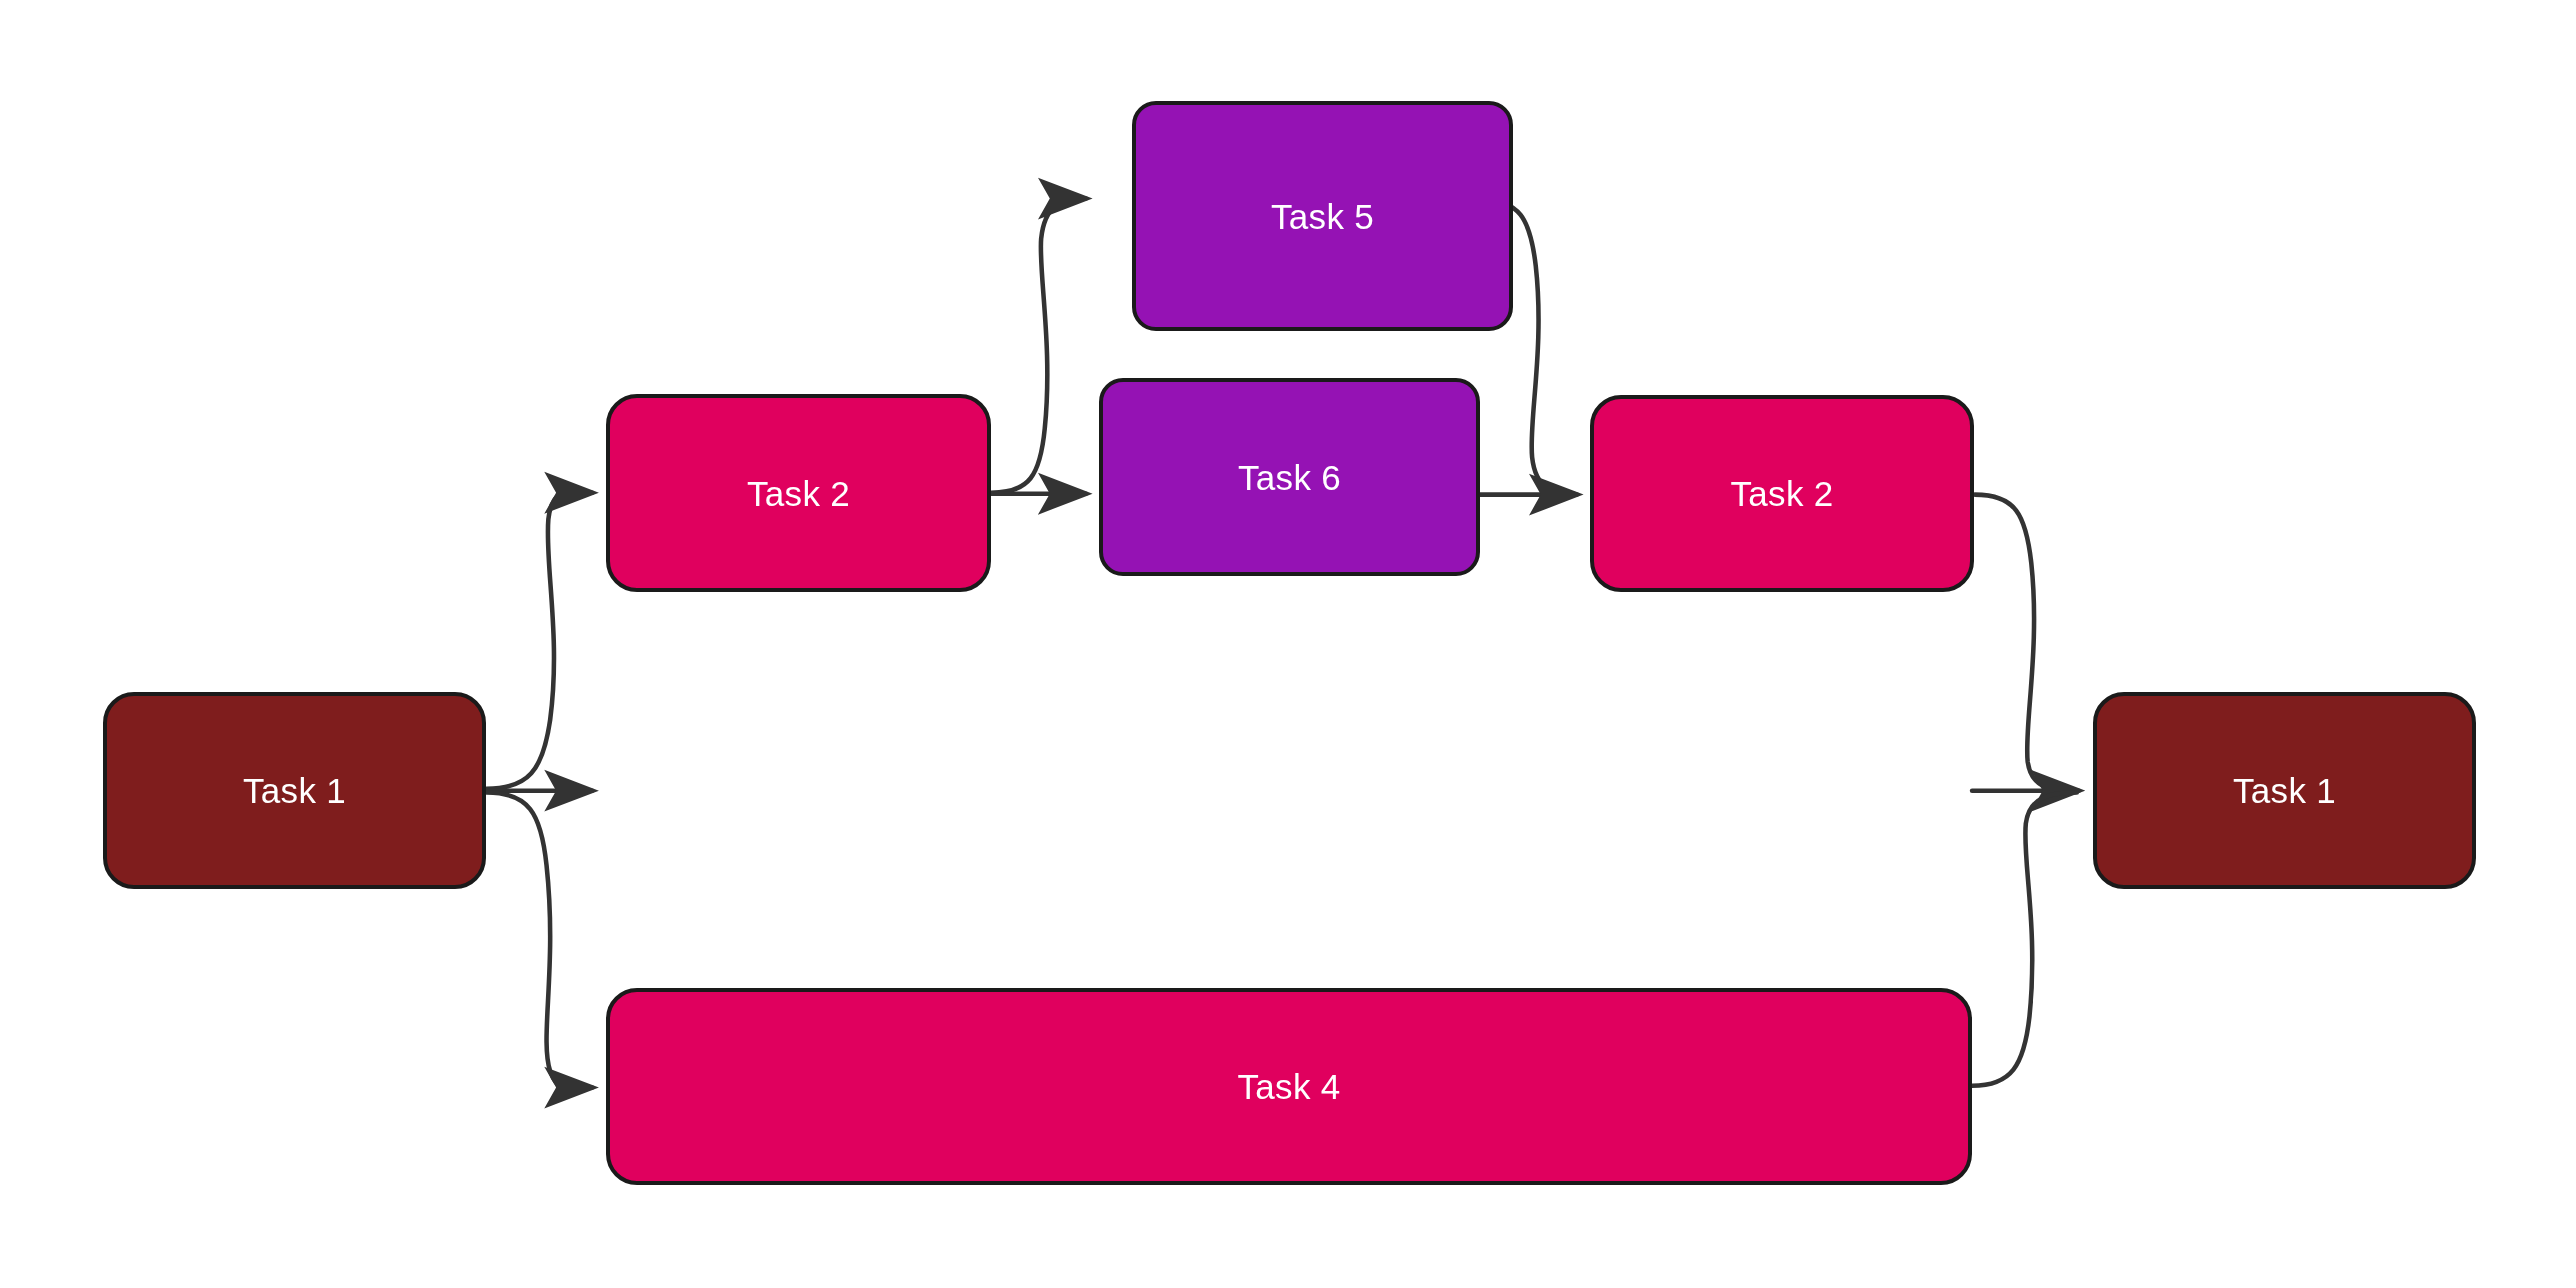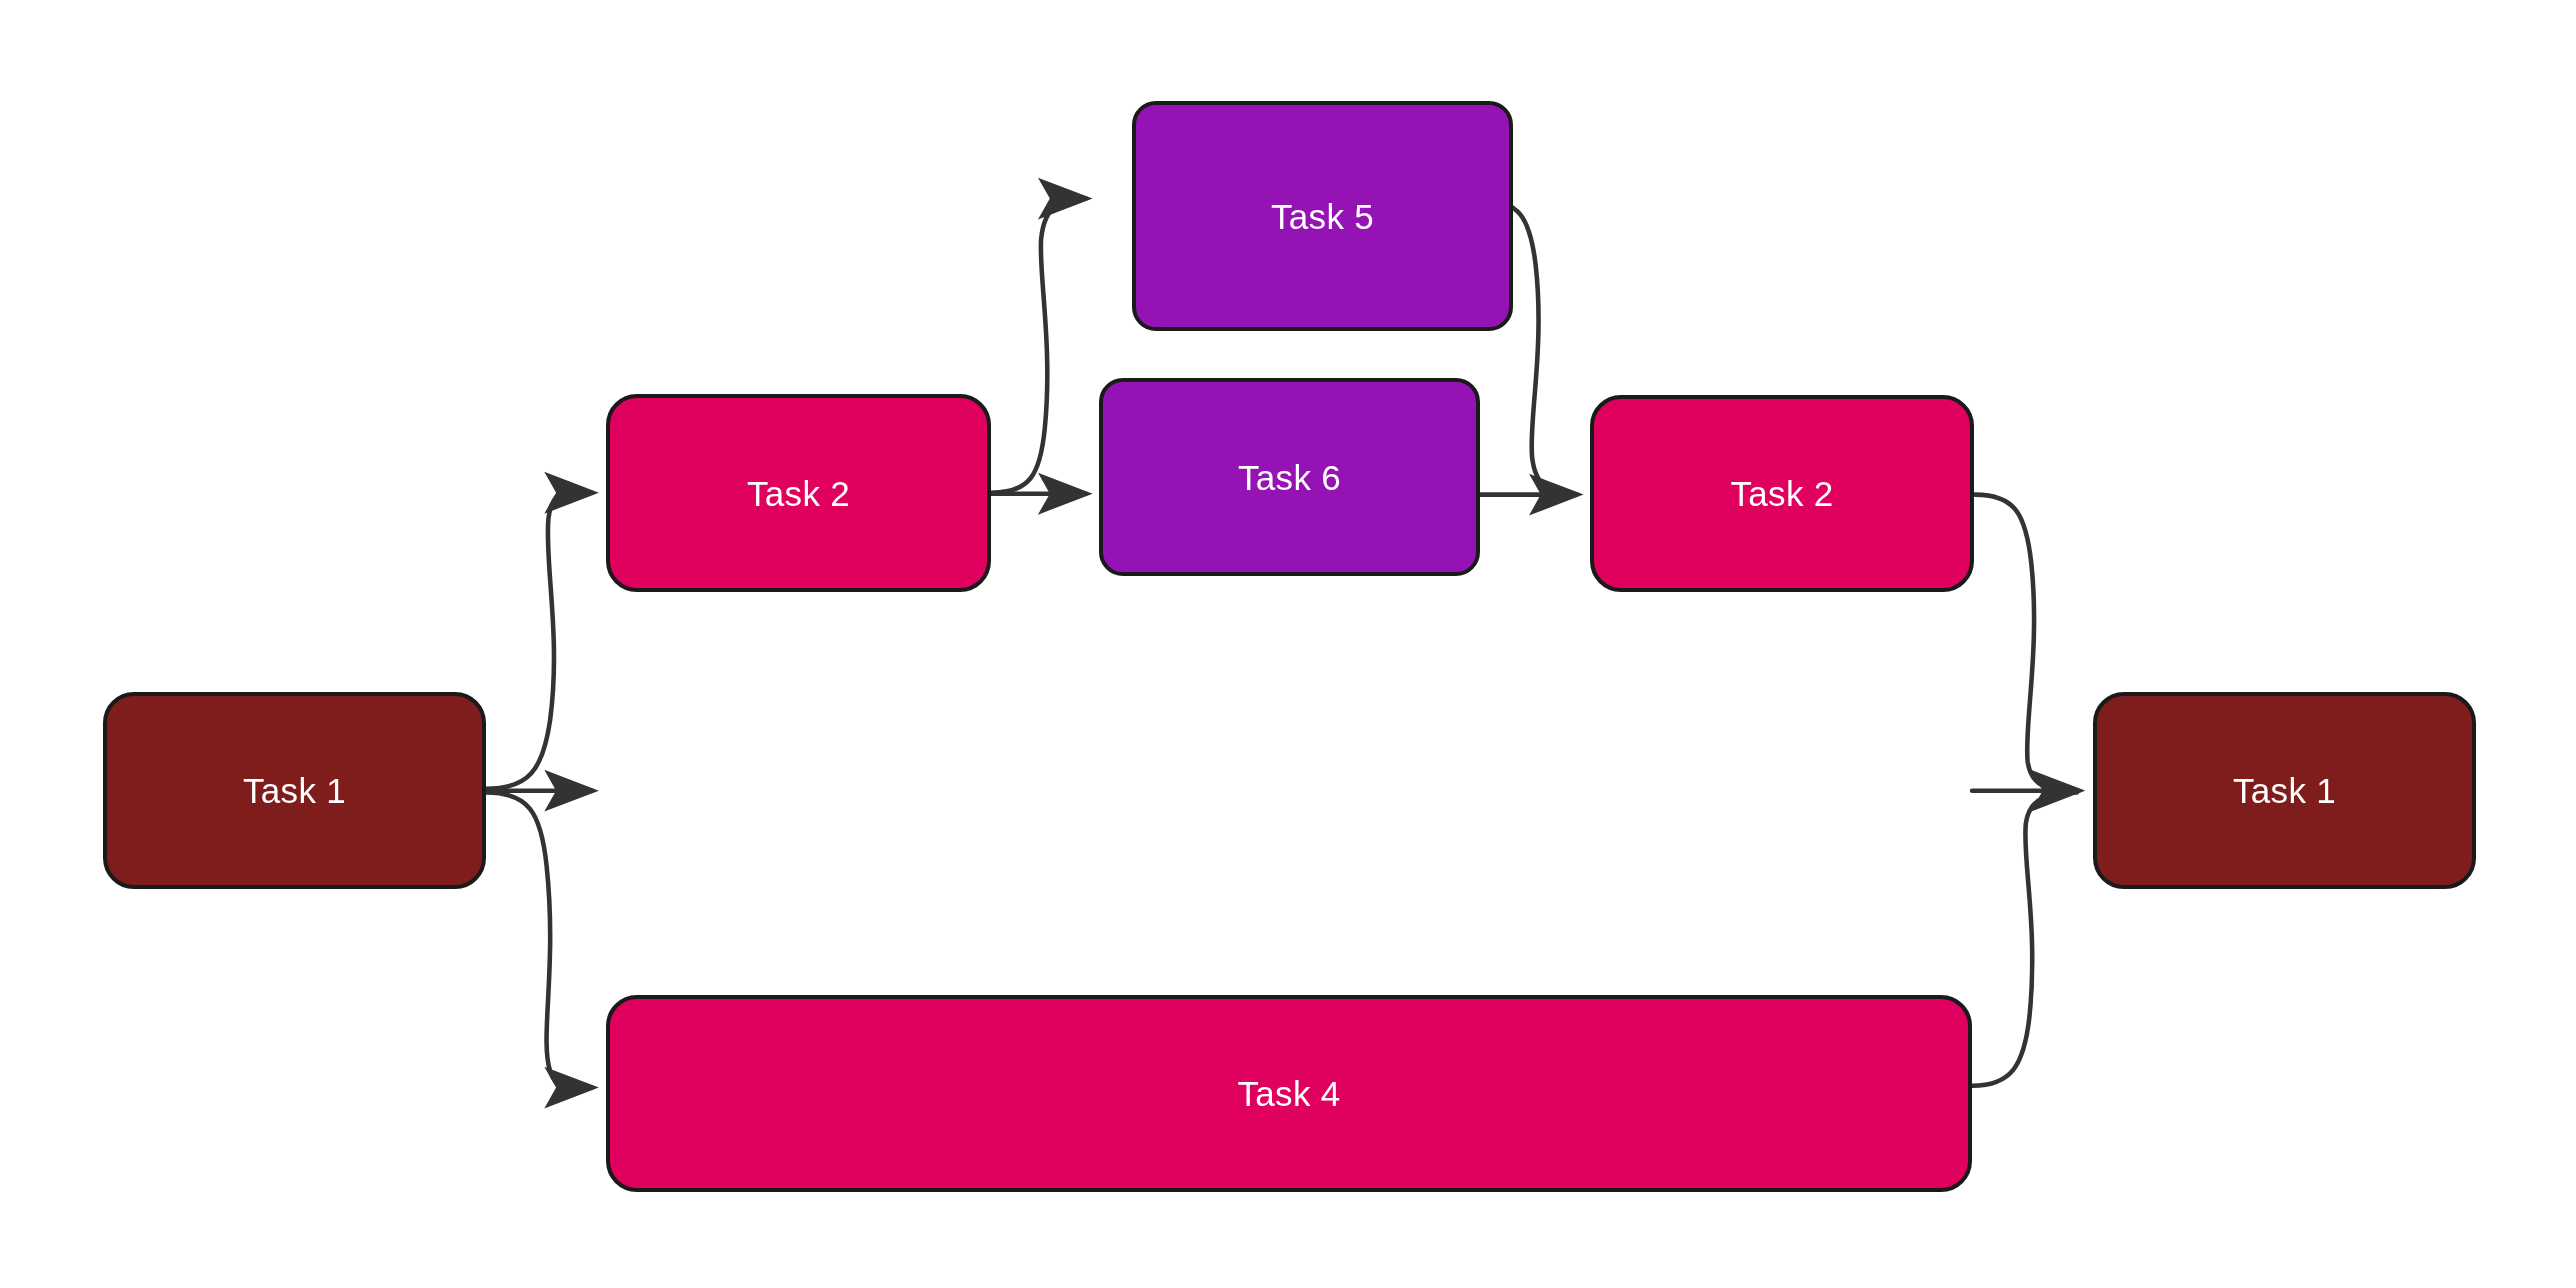--- a/index.html
+++ b/index.html
@@ -104,21 +104,21 @@
 
   <div class="node purple" style="left:1099px; top:378px; width:381px; height:198px;">
     <span class="node-label">Task 6</span>
   </div>
 
   <div class="node pink" style="left:1590px; top:395px; width:384px; height:197px;">
     <span class="node-label">Task 2</span>
   </div>
 
 
-  <div class="node pink" style="left:606px; top:988px; width:1366px; height:197px;margin-top:7px;">
+  <div class="node pink" style="left:606px; top:988px; width:1366px; height:197px;">
     <span class="node-label">Task 4</span>
   </div>
 
   <div class="node teal" style="left:2093px; top:692px; width:383px; height:197px;">
     <span class="node-label">Task 1</span>
   </div>
 
 </div>
 
 

